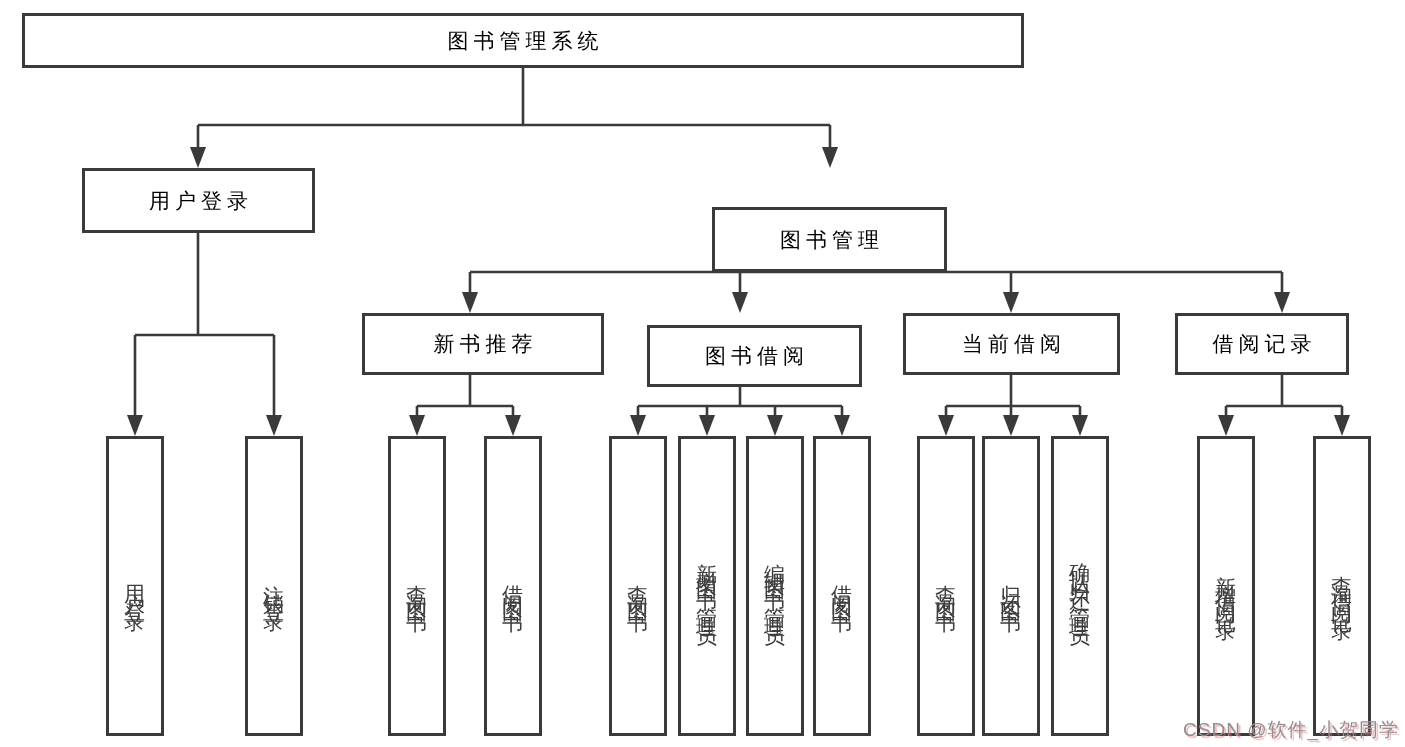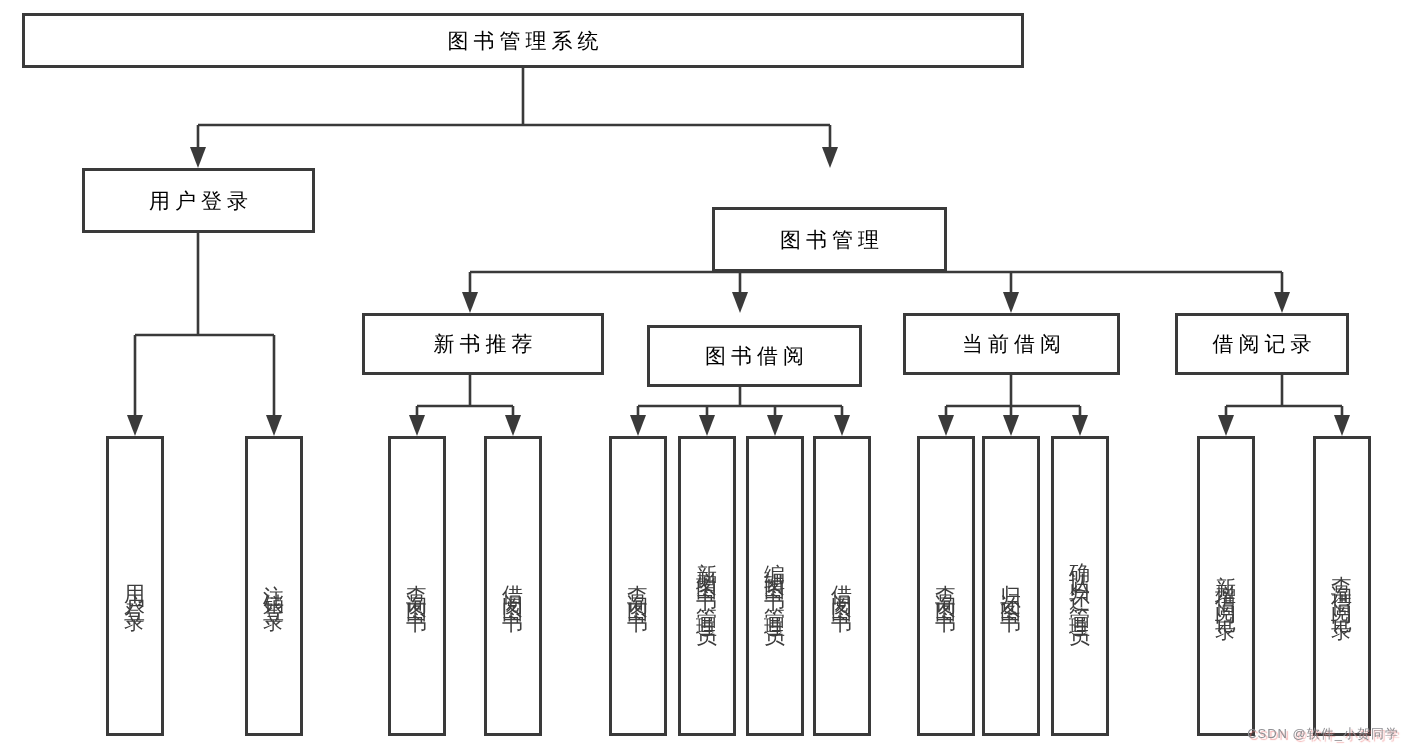--- a/index.html
+++ b/index.html
@@ -37,21 +37,21 @@
   }
   .vlabel {
     font-size:21px;
     letter-spacing:9px;
     line-height:1;
     color:#3d3d3d;
   }
   .watermark {
     position:absolute;
     right:6px; bottom:4px;
-    font-size:13px;
+    font-size:19px;
     letter-spacing:1px;
     color:#8f8f93;
     text-shadow:2px 2px 1px rgba(233,116,116,0.55);
     white-space:nowrap;
   }
 </style>
 </head>
 <body>
 
 <div class="canvas">

